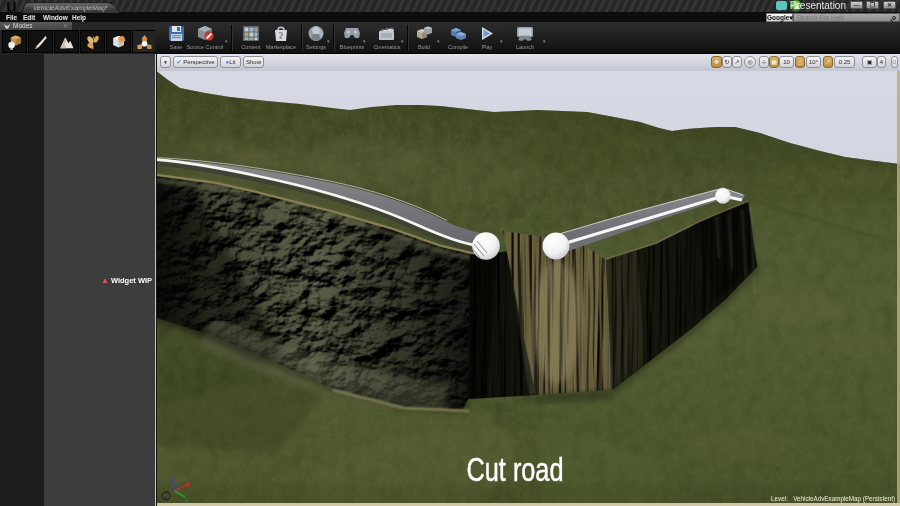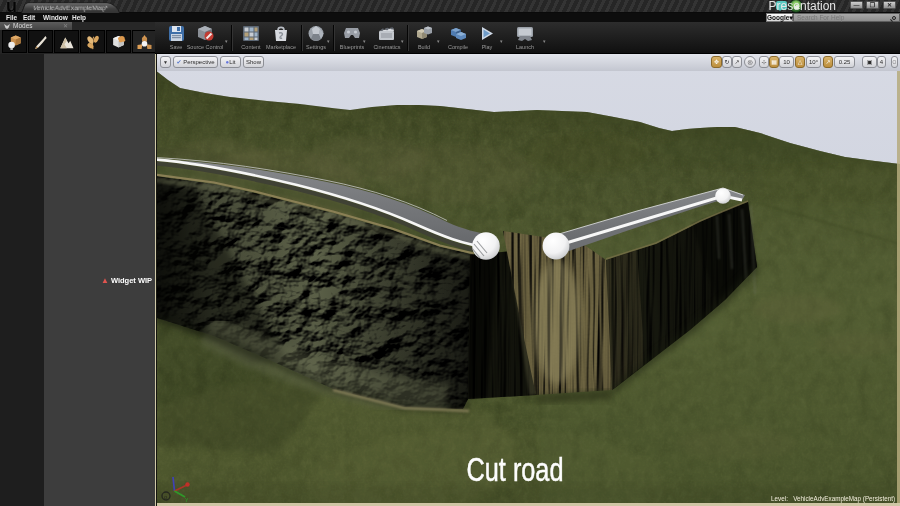--- a/index.html
+++ b/index.html
@@ -12,21 +12,21 @@
   background:repeating-linear-gradient(115deg,#343434 0 3px,#262626 3px 7px);
   border-bottom:1px solid #0a0a0a; }
 #ulogo { position:absolute; left:1px; top:0; width:21px; height:14px; z-index:5;
   color:#050505; font-weight:bold; font-size:18px; line-height:13px; text-align:center;
   text-shadow:0 0 1px #555; }
 #doc-tab { position:absolute; left:21px; top:1px; width:99px; height:12px;
   background:linear-gradient(#6a6a6a,#3c3c3c 60%,#333);
   border-radius:4px 10px 0 0; border:1px solid #1a1a1a; border-bottom:none;
   transform:perspective(30px) rotateX(14deg); transform-origin:bottom;
   color:#c9c9c9; font-size:7px; line-height:11px; text-align:center; }
-#pres { position:absolute; right:64px; top:1px; color:#e6e6e6; font-size:12px; line-height:10px; }
+#pres { position:absolute; right:54px; top:1px; color:#e6e6e6; font-size:10px; line-height:10px; }
 .winbtn { position:absolute; top:1px; width:13px; height:8px;
   background:linear-gradient(#cfcfcf,#8f8f8f); border:1px solid #555; border-radius:1px;
   color:#222; font-size:6px; line-height:6px; text-align:center; font-weight:bold; }
 #chatico { position:absolute; right:113px; top:1px; width:11px; height:9px; background:#59c6c0;
   border-radius:2px; }
 #chatico:after{ content:""; position:absolute; left:2px; top:8px; border:2px solid transparent;
   border-top-color:#59c6c0; }
 #greenico { position:absolute; right:97px; top:-1px; width:14px; height:14px; border-radius:50%;
   background:radial-gradient(circle at 50% 40%, #8fd06a 0 30%, #2e6b2a 60%, #16381a 100%);
   border:1px solid #0c2410; }

